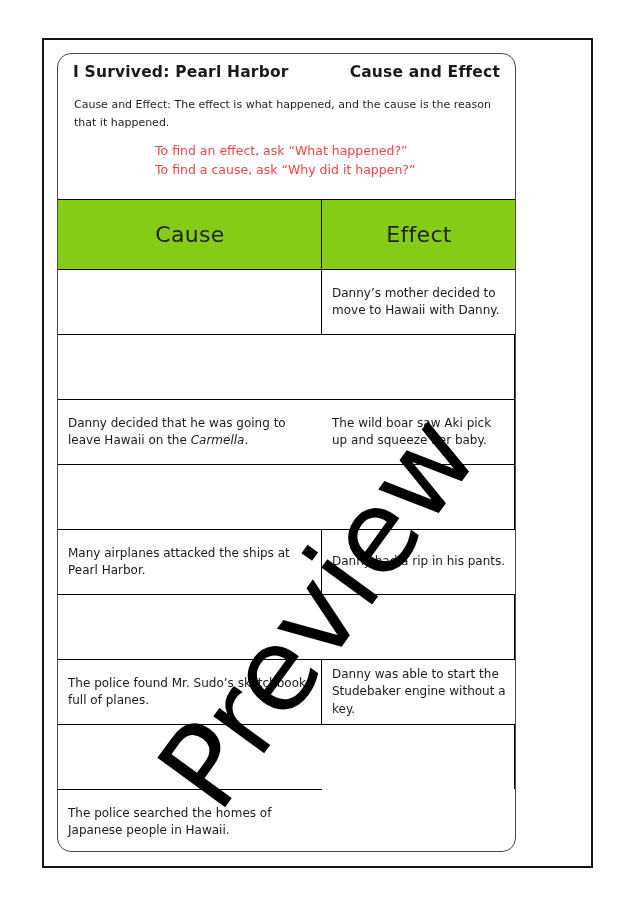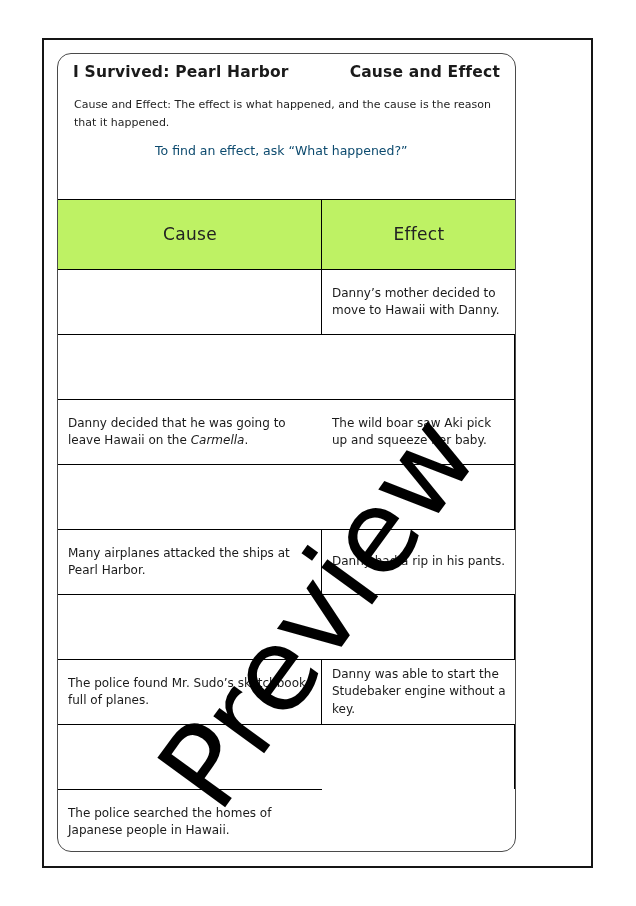--- a/index.html
+++ b/index.html
@@ -49,21 +49,21 @@
     padding: 15px 16px 0 16px;
     font-size: 11px;
     line-height: 18px;
     color: #1f1f1f;
   }
   .tips {
     margin-top: 9px;
     padding-left: 97px;
     font-size: 12.5px;
     line-height: 19px;
-    color: #0c4a6e;
+    color: #ef4444;
   }
   .ce-table {
     position: absolute;
     left: 0;
     top: 145px;
     width: 100%;
     height: 654px;
     display: grid;
     grid-template-columns: 264px 1fr;
     grid-template-rows: 70px repeat(9, 65px);
@@ -73,22 +73,22 @@
     border-top: 1px solid #000;
     padding: 6px 9px 6px 10px;
     font-size: 12px;
     line-height: 17.5px;
     display: flex;
     flex-direction: column;
     justify-content: center;
   }
   .cell.col-cause { border-right: 1px solid #000; }
   .cell.header {
-    background: #bef264;
-    font-size: 17px;
+    background: #84cc16;
+    font-size: 22px;
     color: #222;
     align-items: center;
     letter-spacing: 0.3px;
   }
   .cell p { margin: 0; }
   .italic { font-style: italic; }
   .watermark {
     position: absolute;
     left: 318px;
     top: 612px;
@@ -109,20 +109,21 @@
 
     <div class="titlebar">
       <span class="title-left">I Survived: Pearl Harbor</span>
       <span class="title-right">Cause and Effect</span>
     </div>
 
     <div class="intro">Cause and Effect: The effect is what happened, and the cause is the reason that it happened.</div>
 
     <div class="tips">
       <div>To find an effect, ask “What happened?”</div>
+      <div>To find a cause, ask “Why did it happen?”</div>
     </div>
 
     <div class="ce-table">
       <div class="cell col-cause header">Cause</div>
       <div class="cell header">Effect</div>
 
       <div class="cell col-cause"></div>
       <div class="cell">Danny’s mother decided to move to Hawaii with Danny.</div>
 
       <div class="cell"></div>

